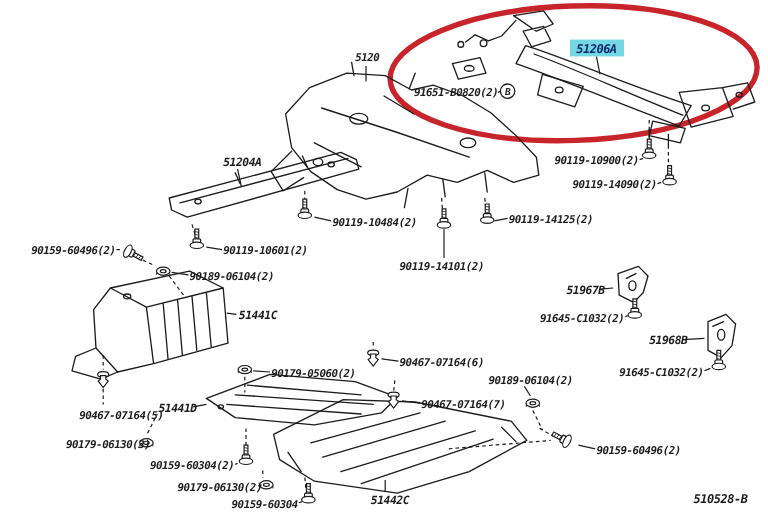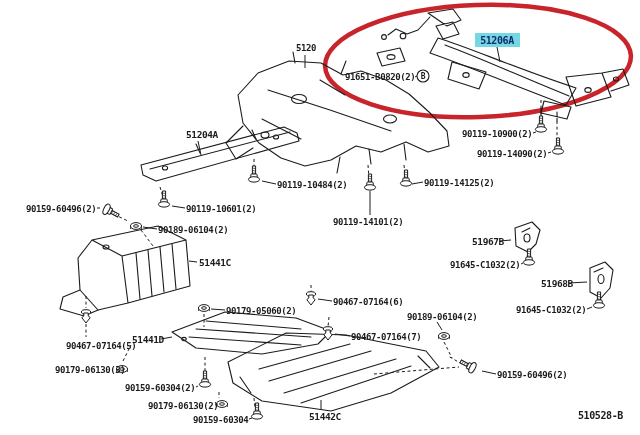--- a/index.html
+++ b/index.html
@@ -3,21 +3,21 @@
 <meta charset="utf-8">
 <style>
   :root{
     --red-circle:#c8242b;
     --highlight-bg:#74d8e4;
     --highlight-text:#122a6b;
     --line-color:#1c1c1c;
     --background:#ffffff;
   }
   html,body{margin:0;padding:0;background:var(--background);}
-  .stage{width:640px;height:435px;position:relative;background:var(--background);overflow:hidden;}
+  .stage{width:640px;height:435px;position:relative;background:var(--background);overflow:hidden;font-style:italic;}
   svg text{
     font-family:"DejaVu Sans Mono","Liberation Mono",monospace;
     font-weight:bold;font-size:9px;letter-spacing:-0.4px;
     fill:var(--line-color);
   }
   svg text.pt{font-size:9.5px;}
   svg text.code{font-size:10px;}
   svg text.hl{font-size:10px;fill:var(--highlight-text);text-anchor:middle;}
   svg text.callout{font-size:8px;text-anchor:middle;}
   .art path,.art ellipse,.art circle{fill:none;stroke:var(--line-color);stroke-width:1.1;stroke-linejoin:round;stroke-linecap:round;}

